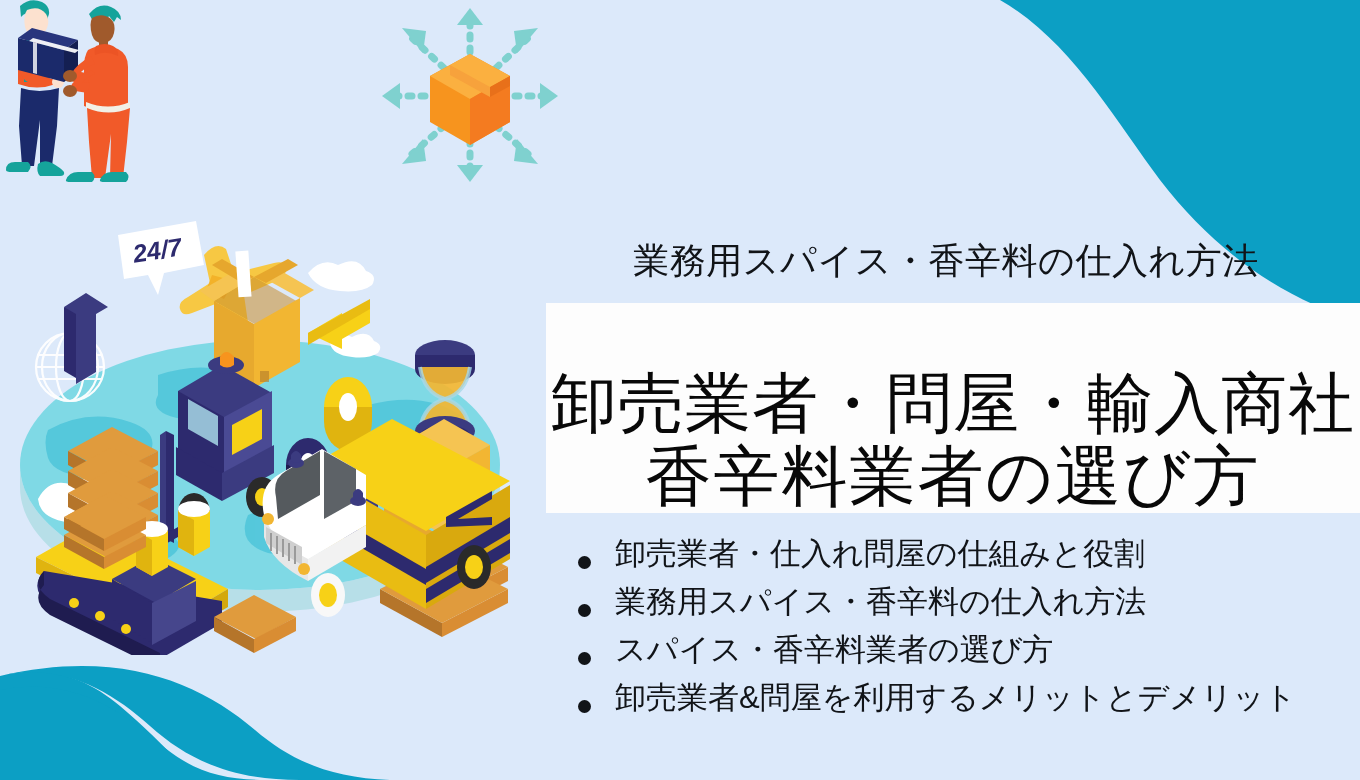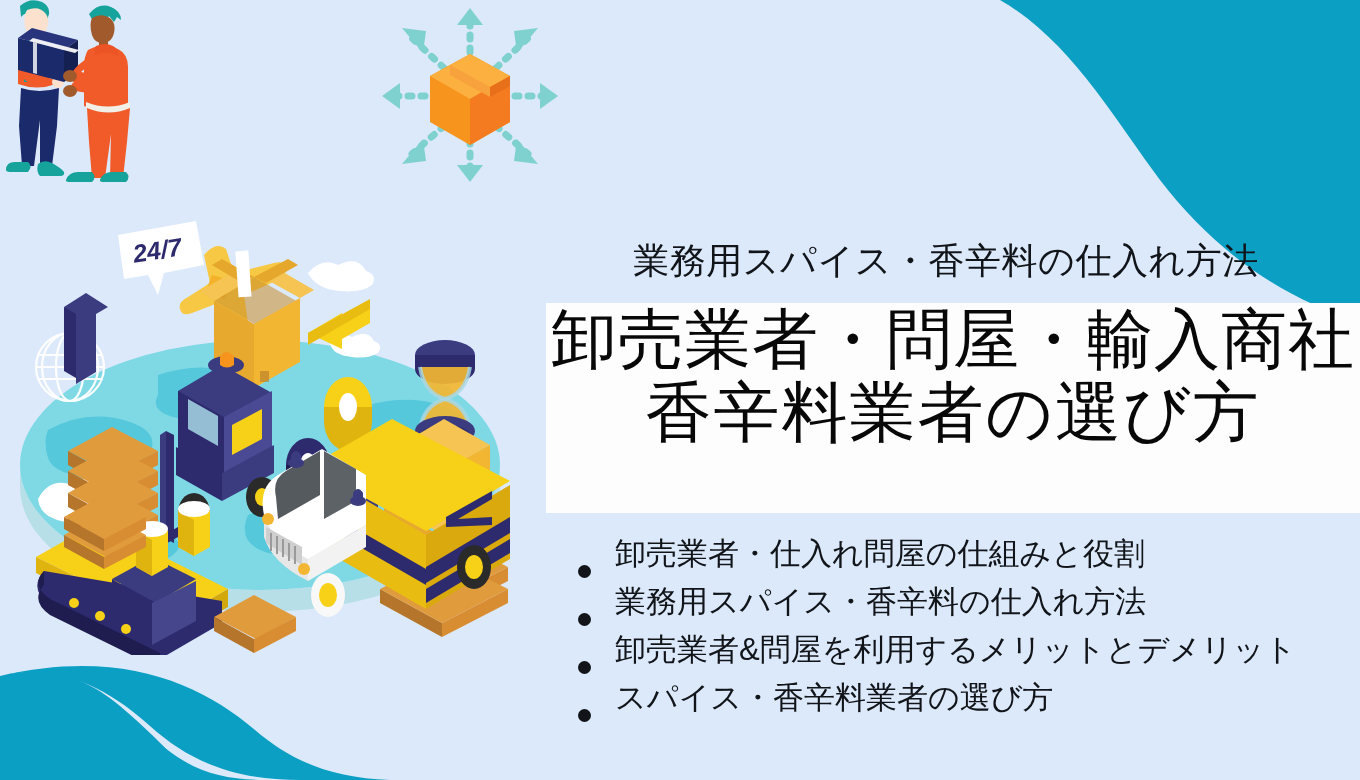--- a/index.html
+++ b/index.html
@@ -76,21 +76,21 @@
   .title-card {
     position: absolute;
     left: 546px;
     top: 303px;
     width: 814px;
     height: 210px;
     background: #fdfdfd;
     display: flex;
     flex-direction: column;
     align-items: center;
-    justify-content: flex-start;
+    justify-content: flex-end;
   }
   .title-line {
     font-size: 66px;
     line-height: 73px;
     font-weight: 500;
     color: #080808;
     letter-spacing: 1px;
     white-space: nowrap;
   }
   .title-line.line2 { letter-spacing: 2px; }
@@ -99,21 +99,21 @@
     position: absolute;
     left: 566px;
     top: 530px;
     width: 794px;
     margin: 0;
     padding: 0;
     list-style: none;
   }
   .bullet-item {
     display: flex;
-    align-items: flex-end;
+    align-items: center;
     font-size: 31px;
     line-height: 48px;
     color: #111418;
     font-weight: 500;
     white-space: nowrap;
   }
   .bullet-dot {
     flex: 0 0 auto;
     width: 13px;
     height: 13px;
@@ -477,21 +477,21 @@
     <li class="bullet-item">
       <span class="bullet-dot"></span>
       <span class="bullet-text">卸売業者・仕入れ問屋の仕組みと役割</span>
     </li>
     <li class="bullet-item">
       <span class="bullet-dot"></span>
       <span class="bullet-text">業務用スパイス・香辛料の仕入れ方法</span>
     </li>
     <li class="bullet-item">
       <span class="bullet-dot"></span>
-      <span class="bullet-text">卸売業者&amp;問屋を利用するメリットとデメリット</span>
+      <span class="bullet-text">スパイス・香辛料業者の選び方</span>
     </li>
     <li class="bullet-item">
       <span class="bullet-dot"></span>
-      <span class="bullet-text">スパイス・香辛料業者の選び方</span>
+      <span class="bullet-text">卸売業者&amp;問屋を利用するメリットとデメリット</span>
     </li>
   </ul>
 
 </div>
 
 </body></html>

